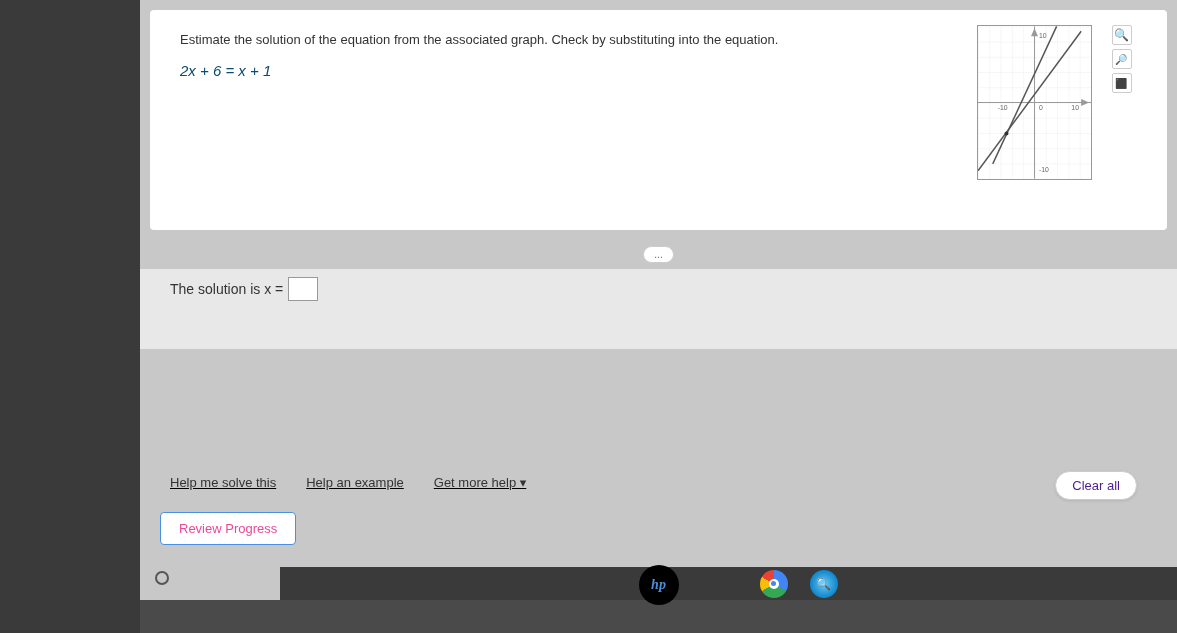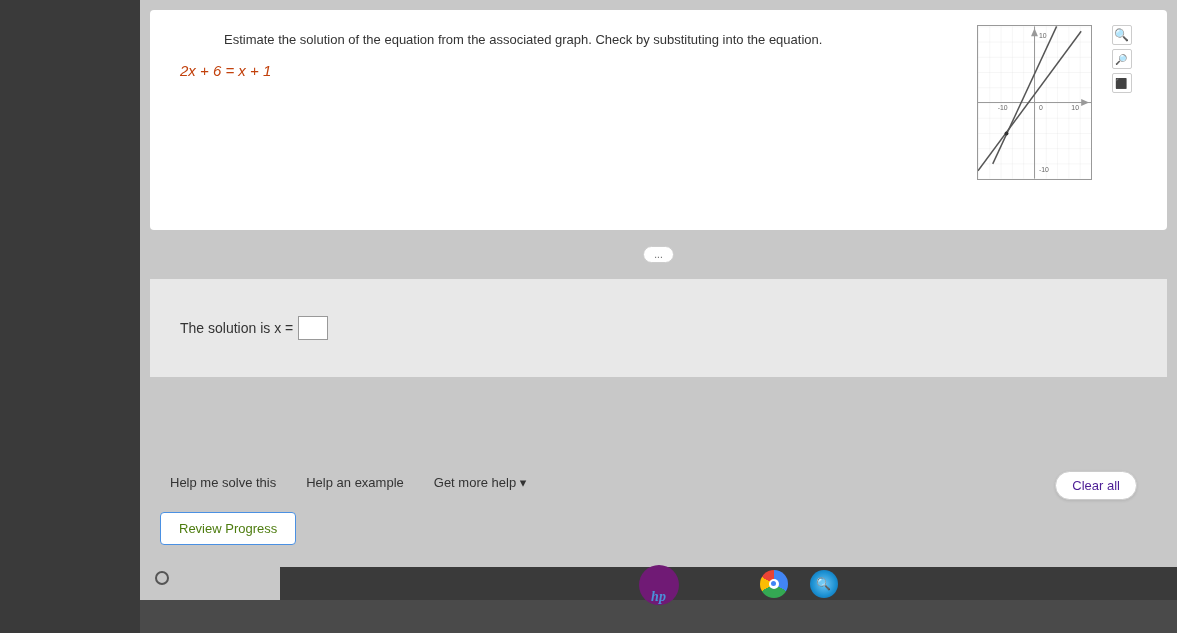--- a/index.html
+++ b/index.html
@@ -61,26 +61,25 @@
       position: relative;
       min-height: 220px;
     }
 
     .question-text {
       font-size: 13px;
       color: #333;
       max-width: 600px;
       line-height: 1.5;
       margin-bottom: 12px;
-      margin-left: 44px;
     }
 
     .equation {
       font-size: 15px;
-      color: #c2410c;
+      color: #0c4a6e;
       font-style: italic;
       margin-bottom: 8px;
     }
 
     .graph-container {
       position: absolute;
       top: 15px;
       right: 60px;
       width: 130px;
       height: 170px;
@@ -133,23 +132,22 @@
       background: white;
       border: 1px solid #ccc;
       border-radius: 10px;
       padding: 2px 10px;
       font-size: 10px;
       color: #666;
       cursor: pointer;
     }
 
     .answer-area {
-      padding: 37px 30px;
+      padding: 8px 30px;
       background: #e8e8e8;
-      margin: 10px;
       min-height: 80px;
     }
 
     .solution-label {
       font-size: 14px;
       color: #333;
       display: flex;
       align-items: center;
       gap: 5px;
     }
@@ -187,21 +185,21 @@
       cursor: pointer;
       box-shadow: 0 1px 3px rgba(0,0,0,0.1);
     }
 
     .review-progress-btn {
       background: white;
       border: 1px solid #4a90e2;
       border-radius: 4px;
       padding: 8px 18px;
       font-size: 13px;
-      color: #4d7c0f;
+      color: #ec4899;
       cursor: pointer;
       font-weight: 500;
     }
 
     .question-num-input {
       width: 30px;
       height: 24px;
       border: 1px solid #999;
       background: white;
       text-align: center;
@@ -291,21 +289,21 @@
       <div class="expand-dots">...</div>
     </div>
 
     <div class="answer-area">
       <div class="solution-label">
         <span>The solution is x =</span>
         <input class="answer-input" type="text" value="" style="">
       </div>
     </div>
 
-    <div style="position:absolute; bottom: 110px; left: 30px; display: flex; gap: 30px; align-items: center;">
+    <div style="position:absolute; bottom: 110px; left: 30px; display: flex; gap: 30px; align-items: center; text-decoration: underline;">
       <span class="help-link">Help me solve this</span>
       <span class="help-link">Help an example</span>
       <span class="get-more-help">Get more help ▾</span>
     </div>
 
     <div style="position:absolute; bottom: 100px; right: 40px;">
       <button class="clear-all-btn">Clear all</button>
     </div>
 
 
@@ -320,18 +318,18 @@
         <div style="position:relative; width:28px; height:28px; border-radius:50%; overflow:hidden; background: conic-gradient(#4285f4 0deg 120deg, #34a853 120deg 240deg, #fbbc04 240deg 300deg, #ea4335 300deg 360deg); display:flex; align-items:center; justify-content:center;">
           <div style="width:10px; height:10px; background:white; border-radius:50; position:absolute; border-radius:50%;"></div>
           <div style="width:5px; height:5px; background:#4285f4; border-radius:50%; position:absolute;"></div>
         </div>
       </div>
       <div class="taskbar-icon">
         <div style="width:28px; height:28px; border-radius:50%; background: radial-gradient(circle, #6ec6f5 0%, #1a8fd1 60%, #0d5fa0 100%); display:flex; align-items:center; justify-content:center; color:white; font-size:12px;">🔍</div>
       </div>
     </div>
 
-    <div style="position:absolute; bottom: -5px; left: 50%; transform: translateX(-50%); background:#701a75; border-radius:50%; width:40px; height:40px; display:flex; align-items:flex-end; justify-content:center; z-index:20;">
+    <div style="position:absolute; bottom: -5px; left: 50%; transform: translateX(-50%); background:#000000; border-radius:50%; width:40px; height:40px; display:flex; align-items:center; justify-content:center; z-index:20;">
       <span style="color:#4a90d9; font-weight:bold; font-size:14px; font-family: serif; font-style: italic;">hp</span>
     </div>
 
   </div>
 </div>
 
 </body></html>

